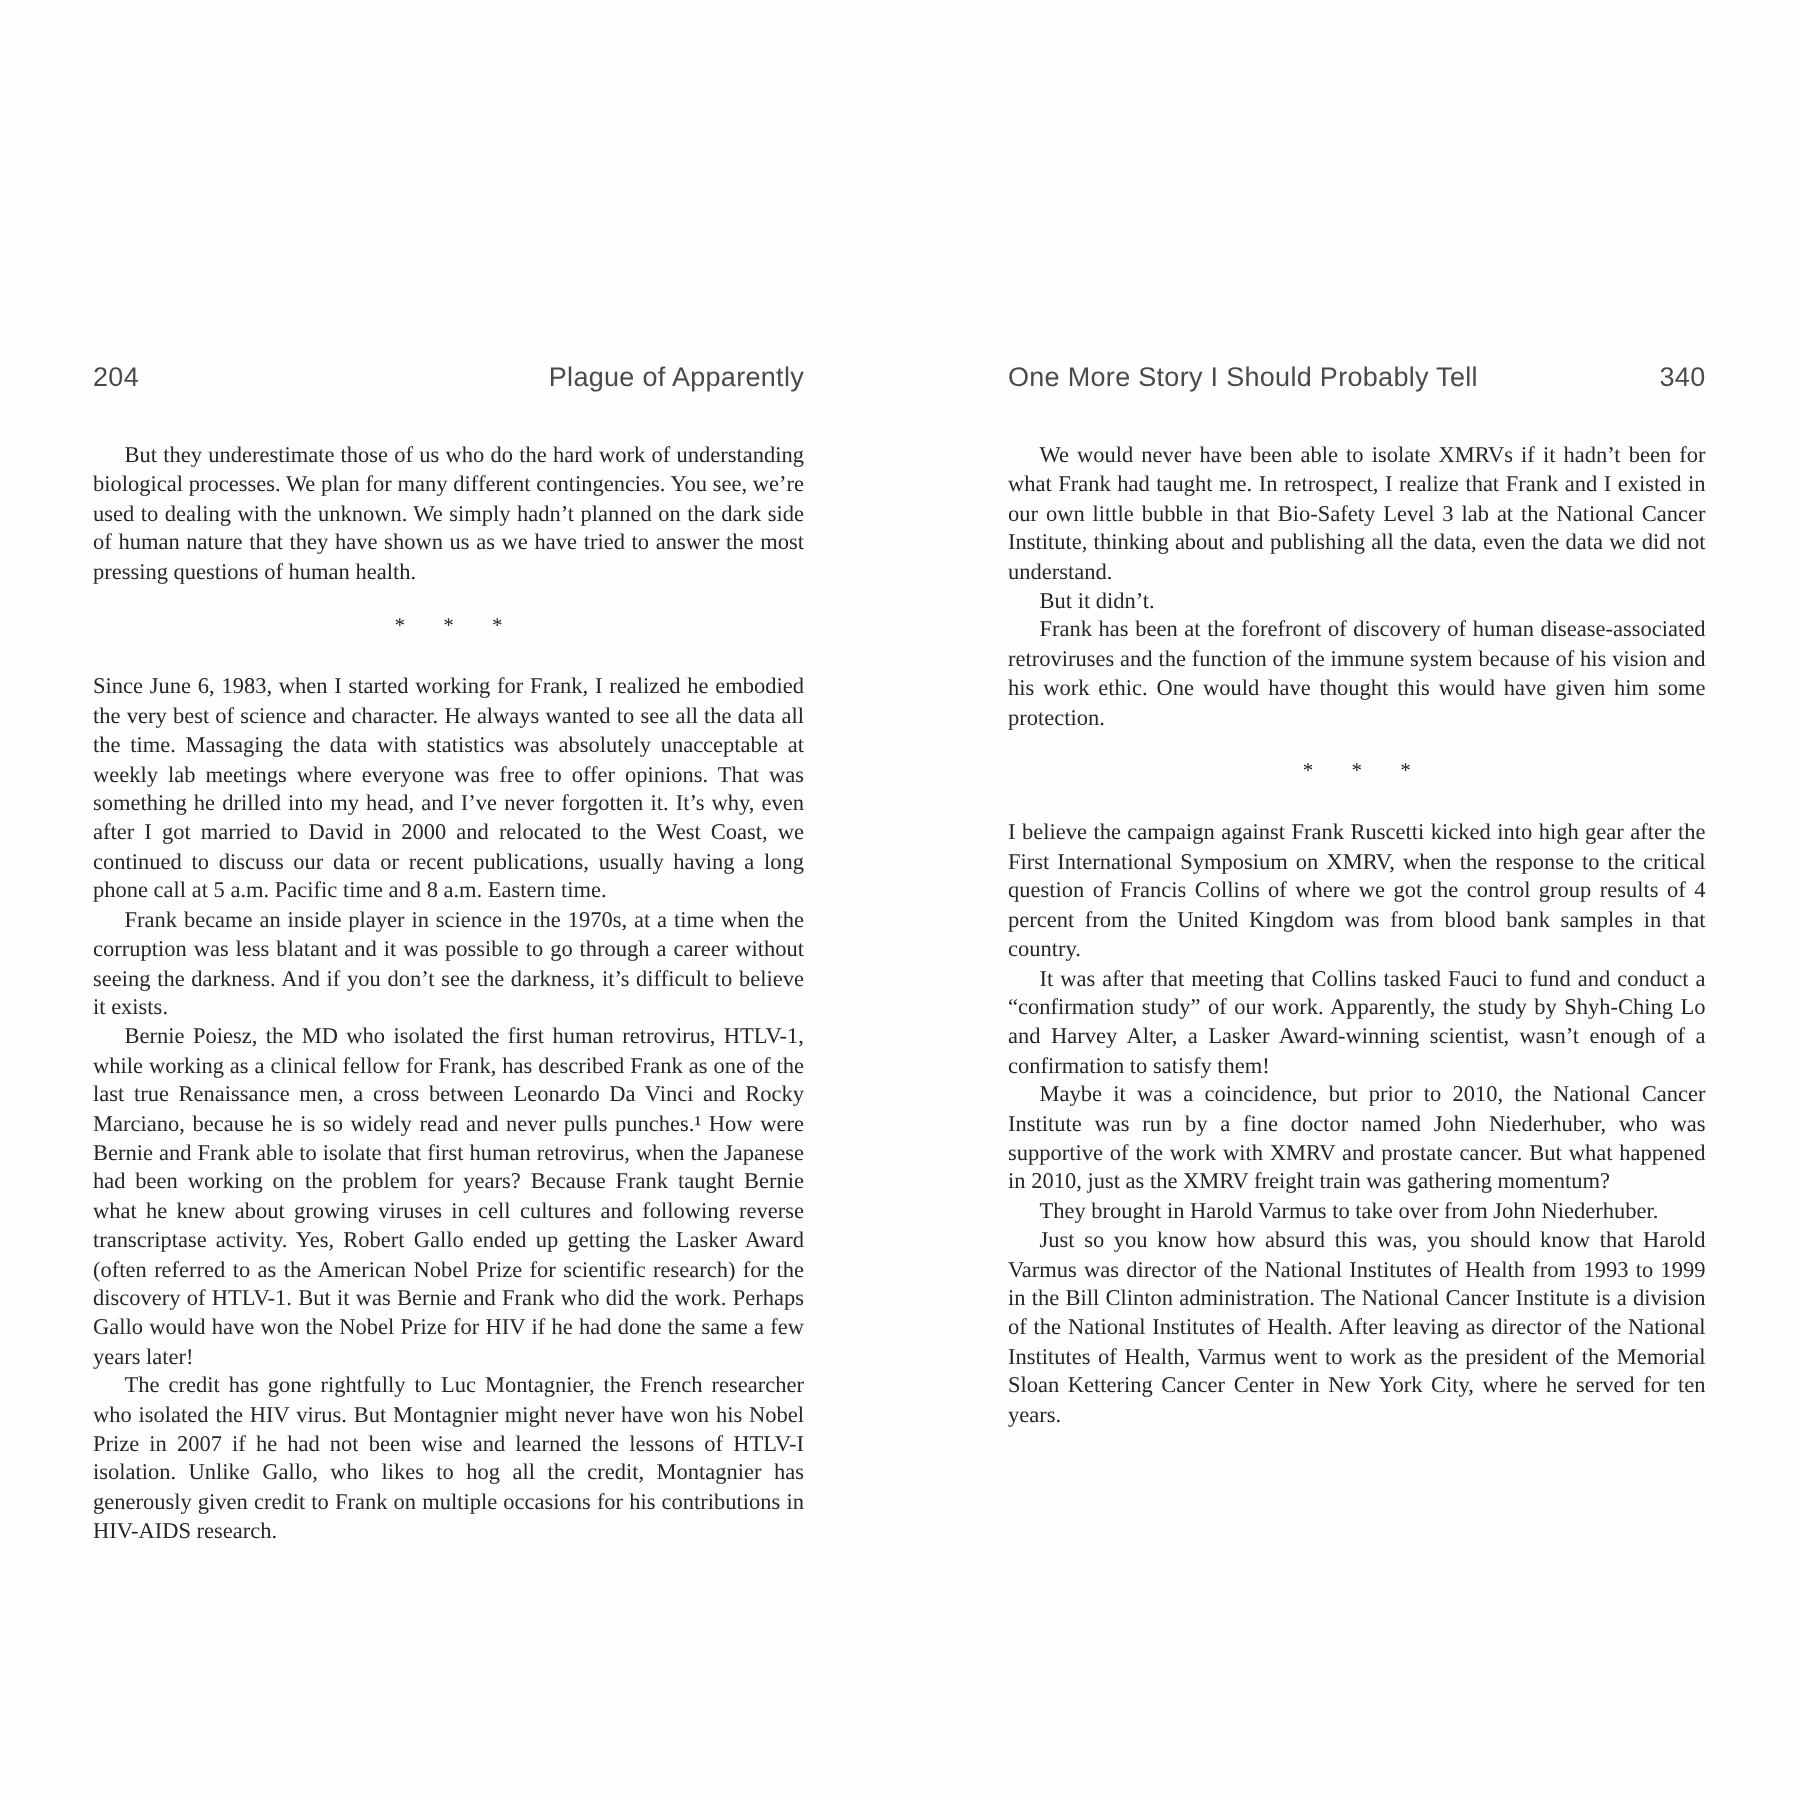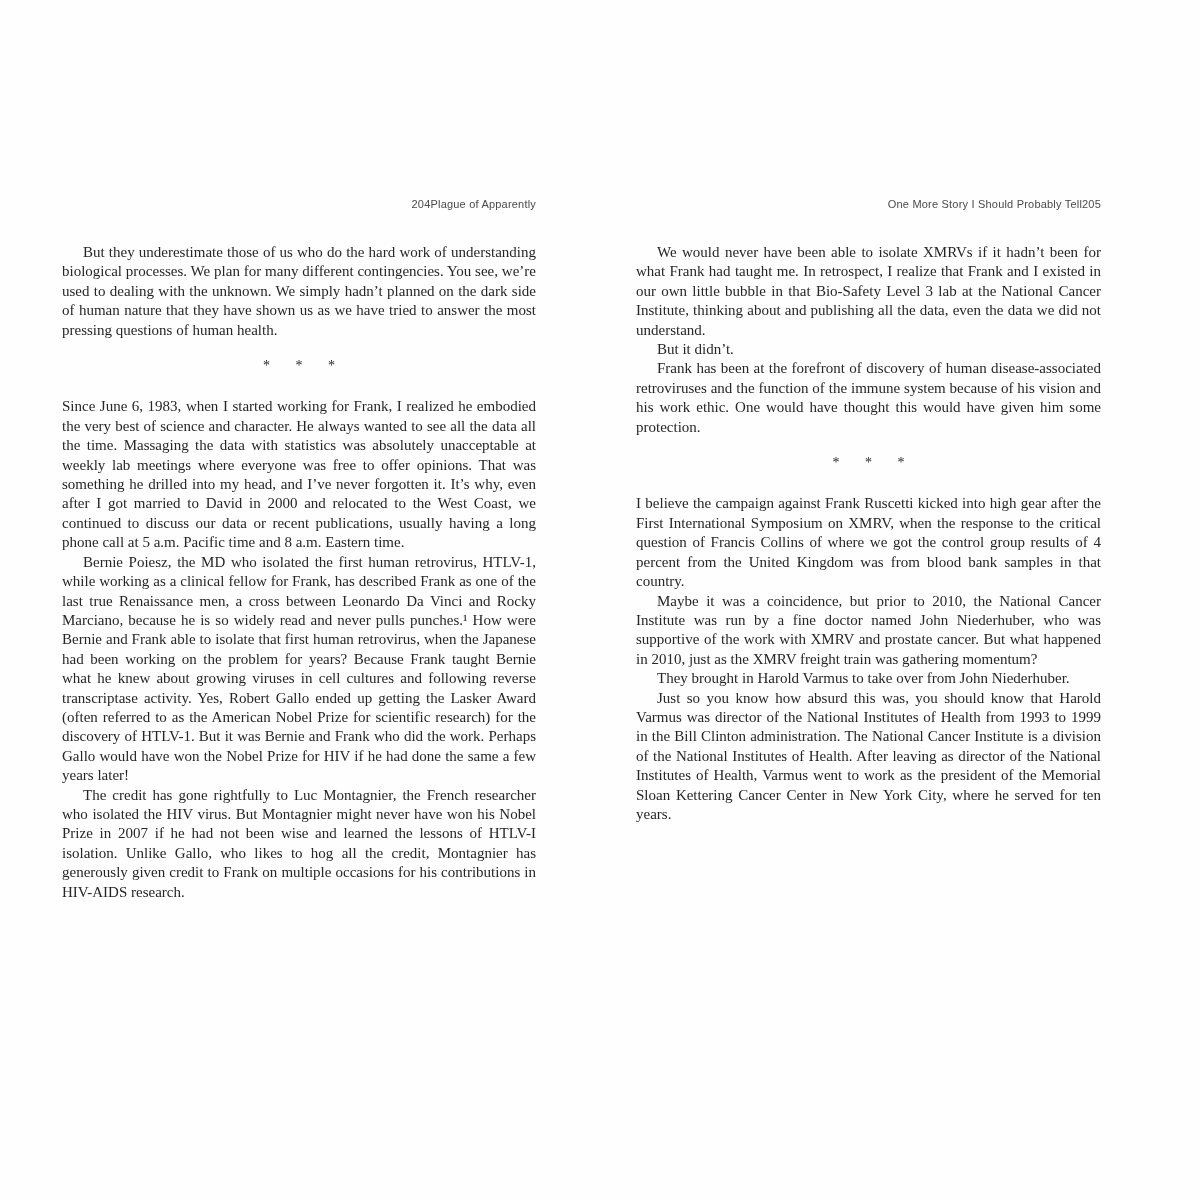--- a/index.html
+++ b/index.html
@@ -12,31 +12,32 @@
     background: #fefefe;
     position: relative;
     font-family: "Liberation Serif", serif;
     overflow: hidden;
   }
   .page {
     position: absolute;
     top: 198px;
   }
   .page.left  { left: 62px;  width: 474px; }
-  .page.right { left: 636px; width: 465px; }
+  .page.right { left: 672px; width: 465px; }
 
   .running-header {
     display: flex;
-    justify-content: flex-end;
+    justify-content: space-between;
     align-items: baseline;
     font-family: "Liberation Sans", sans-serif;
-    font-size: 11px;
+    font-size: 18px;
     color: #4a4a4a;
     letter-spacing: 0.2px;
     margin-bottom: 33px;
+    margin-top: 43px;
   }
   .folio { color: #4a4a4a; }
 
   .body-text {
     font-size: 15px;
     line-height: 19.4px;
     text-align: justify;
     color: #262626;
   }
   .para { margin: 0; }
@@ -56,33 +57,35 @@
 
 <section class="page left">
   <header class="running-header">
     <span class="folio">204</span>
     <span class="running-head">Plague of Apparently</span>
   </header>
   <div class="body-text">
     <p class="para indent">But they underestimate those of us who do the hard work of understanding biological processes. We plan for many different contingencies. You see, we’re used to dealing with the unknown. We simply hadn’t planned on the dark side of human nature that they have shown us as we have tried to answer the most pressing questions of human health.</p>
     <div class="separator">* * *</div>
     <p class="para">Since June 6, 1983, when I started working for Frank, I realized he embodied the very best of science and character. He always wanted to see all the data all the time. Massaging the data with statistics was absolutely unacceptable at weekly lab meetings where everyone was free to offer opinions. That was something he drilled into my head, and I’ve never forgotten it. It’s why, even after I got married to David in 2000 and relocated to the West Coast, we continued to discuss our data or recent publications, usually having a long phone call at 5 a.m. Pacific time and 8 a.m. Eastern time.</p>
+    <p class="para indent">Frank became an inside player in science in the 1970s, at a time when the corruption was less blatant and it was possible to go through a career without seeing the darkness. And if you don’t see the darkness, it’s difficult to believe it exists.</p>
     <p class="para indent">Bernie Poiesz, the MD who isolated the first human retrovirus, HTLV-1, while working as a clinical fellow for Frank, has described Frank as one of the last true Renaissance men, a cross between Leonardo Da Vinci and Rocky Marciano, because he is so widely read and never pulls punches.¹ How were Bernie and Frank able to isolate that first human retrovirus, when the Japanese had been working on the problem for years? Because Frank taught Bernie what he knew about growing viruses in cell cultures and following reverse transcriptase activity. Yes, Robert Gallo ended up getting the Lasker Award (often referred to as the American Nobel Prize for scientific research) for the discovery of HTLV-1. But it was Bernie and Frank who did the work. Perhaps Gallo would have won the Nobel Prize for HIV if he had done the same a few years later!</p>
     <p class="para indent">The credit has gone rightfully to Luc Montagnier, the French researcher who isolated the HIV virus. But Montagnier might never have won his Nobel Prize in 2007 if he had not been wise and learned the lessons of HTLV-I isolation. Unlike Gallo, who likes to hog all the credit, Montagnier has generously given credit to Frank on multiple occasions for his contributions in HIV-AIDS research.</p>
   </div>
 </section>
 
 <section class="page right">
   <header class="running-header">
     <span class="running-head">One More Story I Should Probably Tell</span>
-    <span class="folio">205</span>
+    <span class="folio">340</span>
   </header>
   <div class="body-text">
     <p class="para indent">We would never have been able to isolate XMRVs if it hadn’t been for what Frank had taught me. In retrospect, I realize that Frank and I existed in our own little bubble in that Bio-Safety Level 3 lab at the National Cancer Institute, thinking about and publishing all the data, even the data we did not understand.</p>
     <p class="para indent">But it didn’t.</p>
     <p class="para indent">Frank has been at the forefront of discovery of human disease-associated retroviruses and the function of the immune system because of his vision and his work ethic. One would have thought this would have given him some protection.</p>
     <div class="separator">* * *</div>
     <p class="para">I believe the campaign against Frank Ruscetti kicked into high gear after the First International Symposium on XMRV, when the response to the critical question of Francis Collins of where we got the control group results of 4 percent from the United Kingdom was from blood bank samples in that country.</p>
+    <p class="para indent">It was after that meeting that Collins tasked Fauci to fund and conduct a “confirmation study” of our work. Apparently, the study by Shyh-Ching Lo and Harvey Alter, a Lasker Award-winning scientist, wasn’t enough of a confirmation to satisfy them!</p>
     <p class="para indent">Maybe it was a coincidence, but prior to 2010, the National Cancer Institute was run by a fine doctor named John Niederhuber, who was supportive of the work with XMRV and prostate cancer. But what happened in 2010, just as the XMRV freight train was gathering momentum?</p>
     <p class="para indent">They brought in Harold Varmus to take over from John Niederhuber.</p>
     <p class="para indent">Just so you know how absurd this was, you should know that Harold Varmus was director of the National Institutes of Health from 1993 to 1999 in the Bill Clinton administration. The National Cancer Institute is a division of the National Institutes of Health. After leaving as director of the National Institutes of Health, Varmus went to work as the president of the Memorial Sloan Kettering Cancer Center in New York City, where he served for ten years.</p>
   </div>
 </section>
 
 </body></html>

